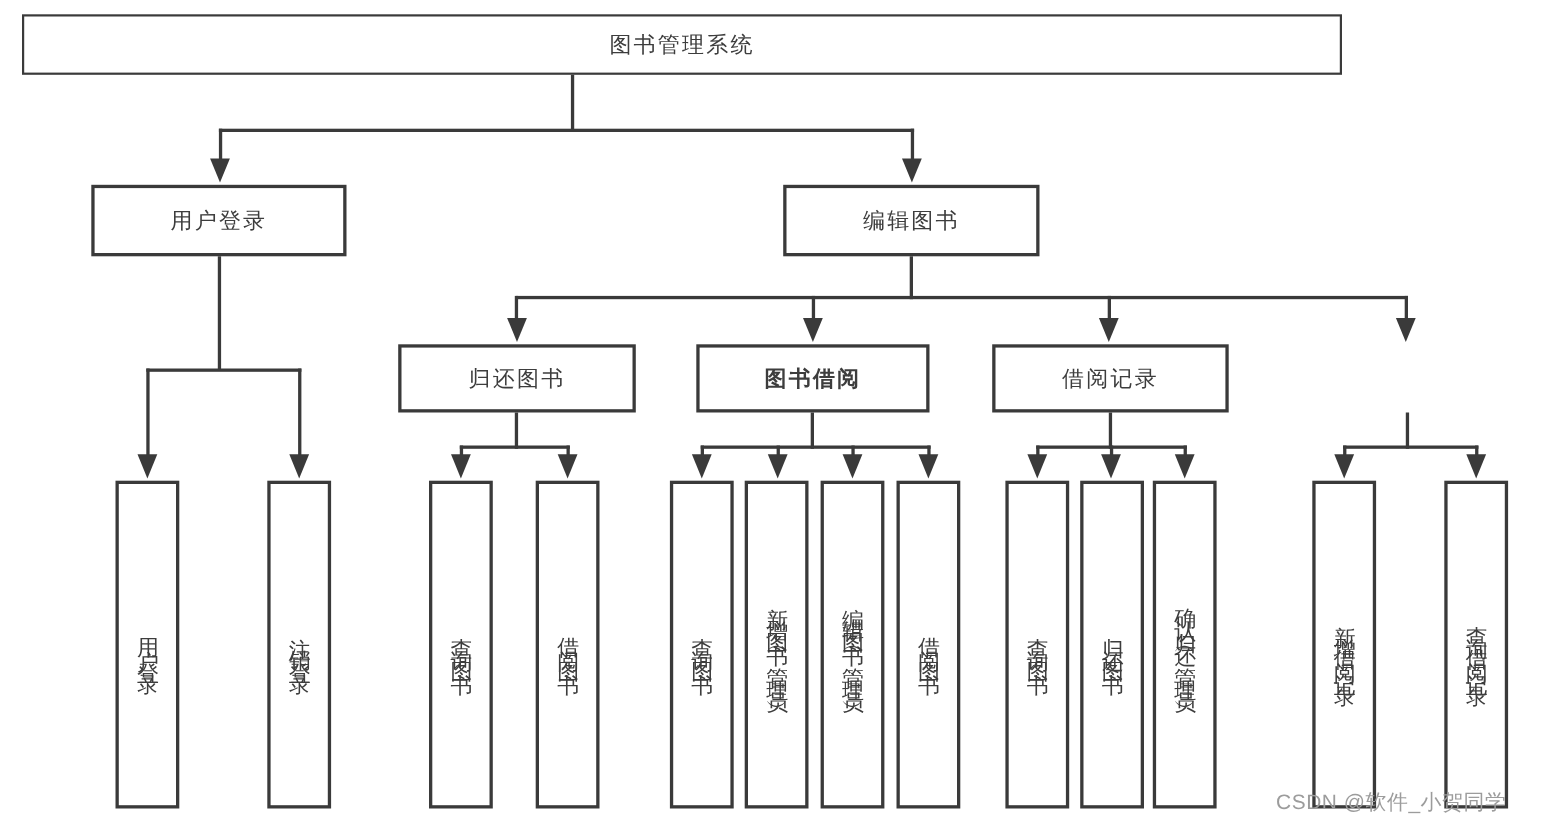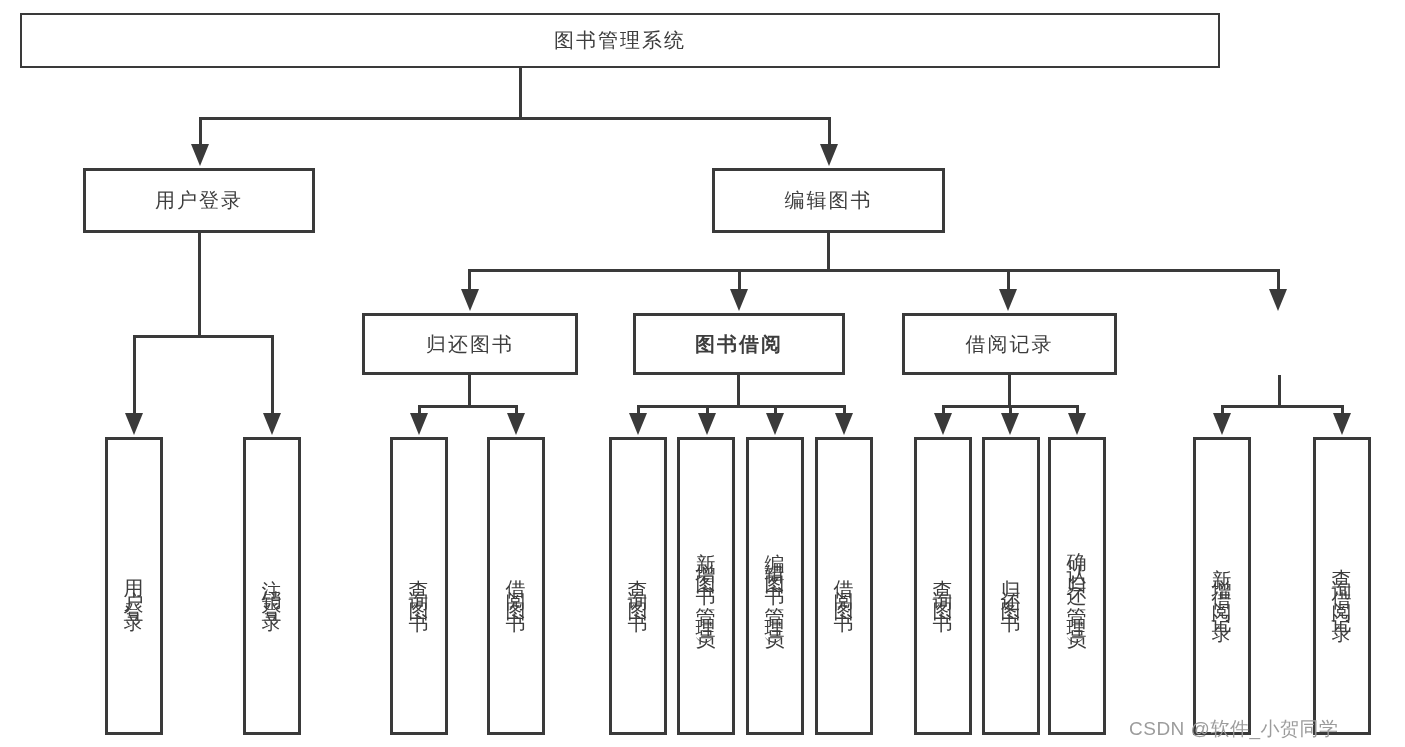--- a/index.html
+++ b/index.html
@@ -24,21 +24,21 @@
   .hline,.vline { position:absolute; background:var(--line,#3a3a3a); }
   .hline { height:3px; }
   .vline { width:3px; }
   .arrow {
     position:absolute; width:0; height:0;
     border-left:9px solid transparent; border-right:9px solid transparent;
     border-top:22px solid var(--line,#3a3a3a);
   }
 
   .watermark {
-    position:absolute; left:1129px; top:716px; z-index:6;
+    position:absolute; left:1160px; top:716px; z-index:6;
     font-size:19px; letter-spacing:0.5px; white-space:nowrap;
     color:var(--watermark,#9c9c9c);
     text-align:right;
   }
 </style>
 </head>
 <body style="background: rgb(255, 255, 255);">
 
 <div class="stage">
 

